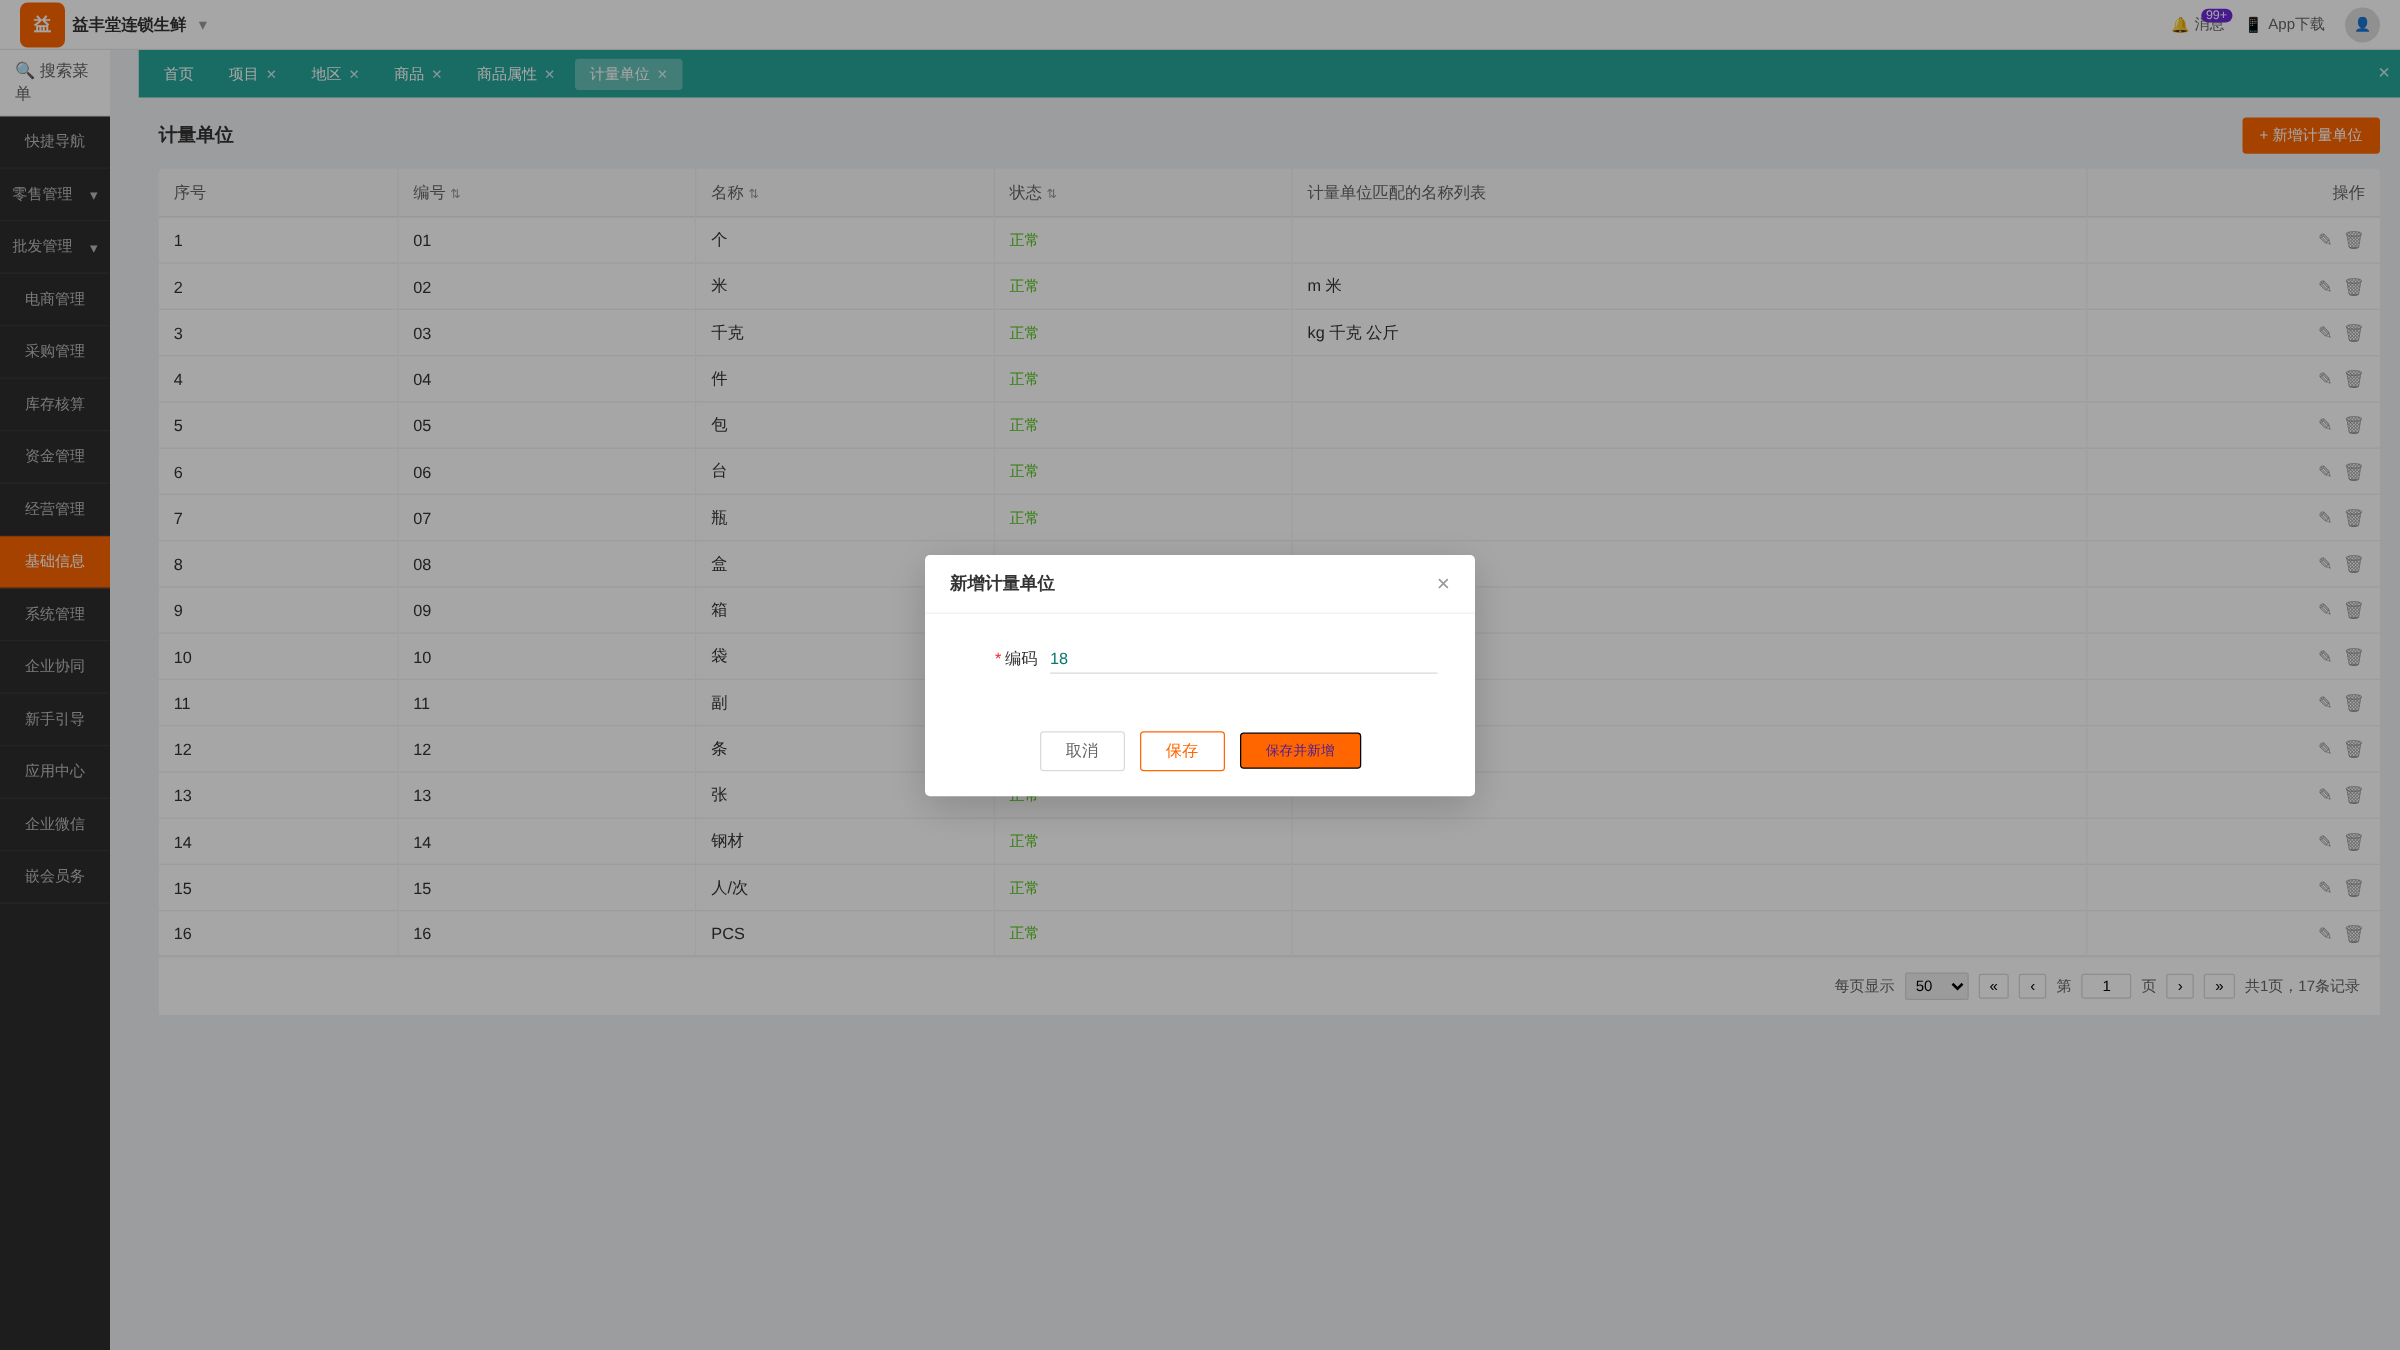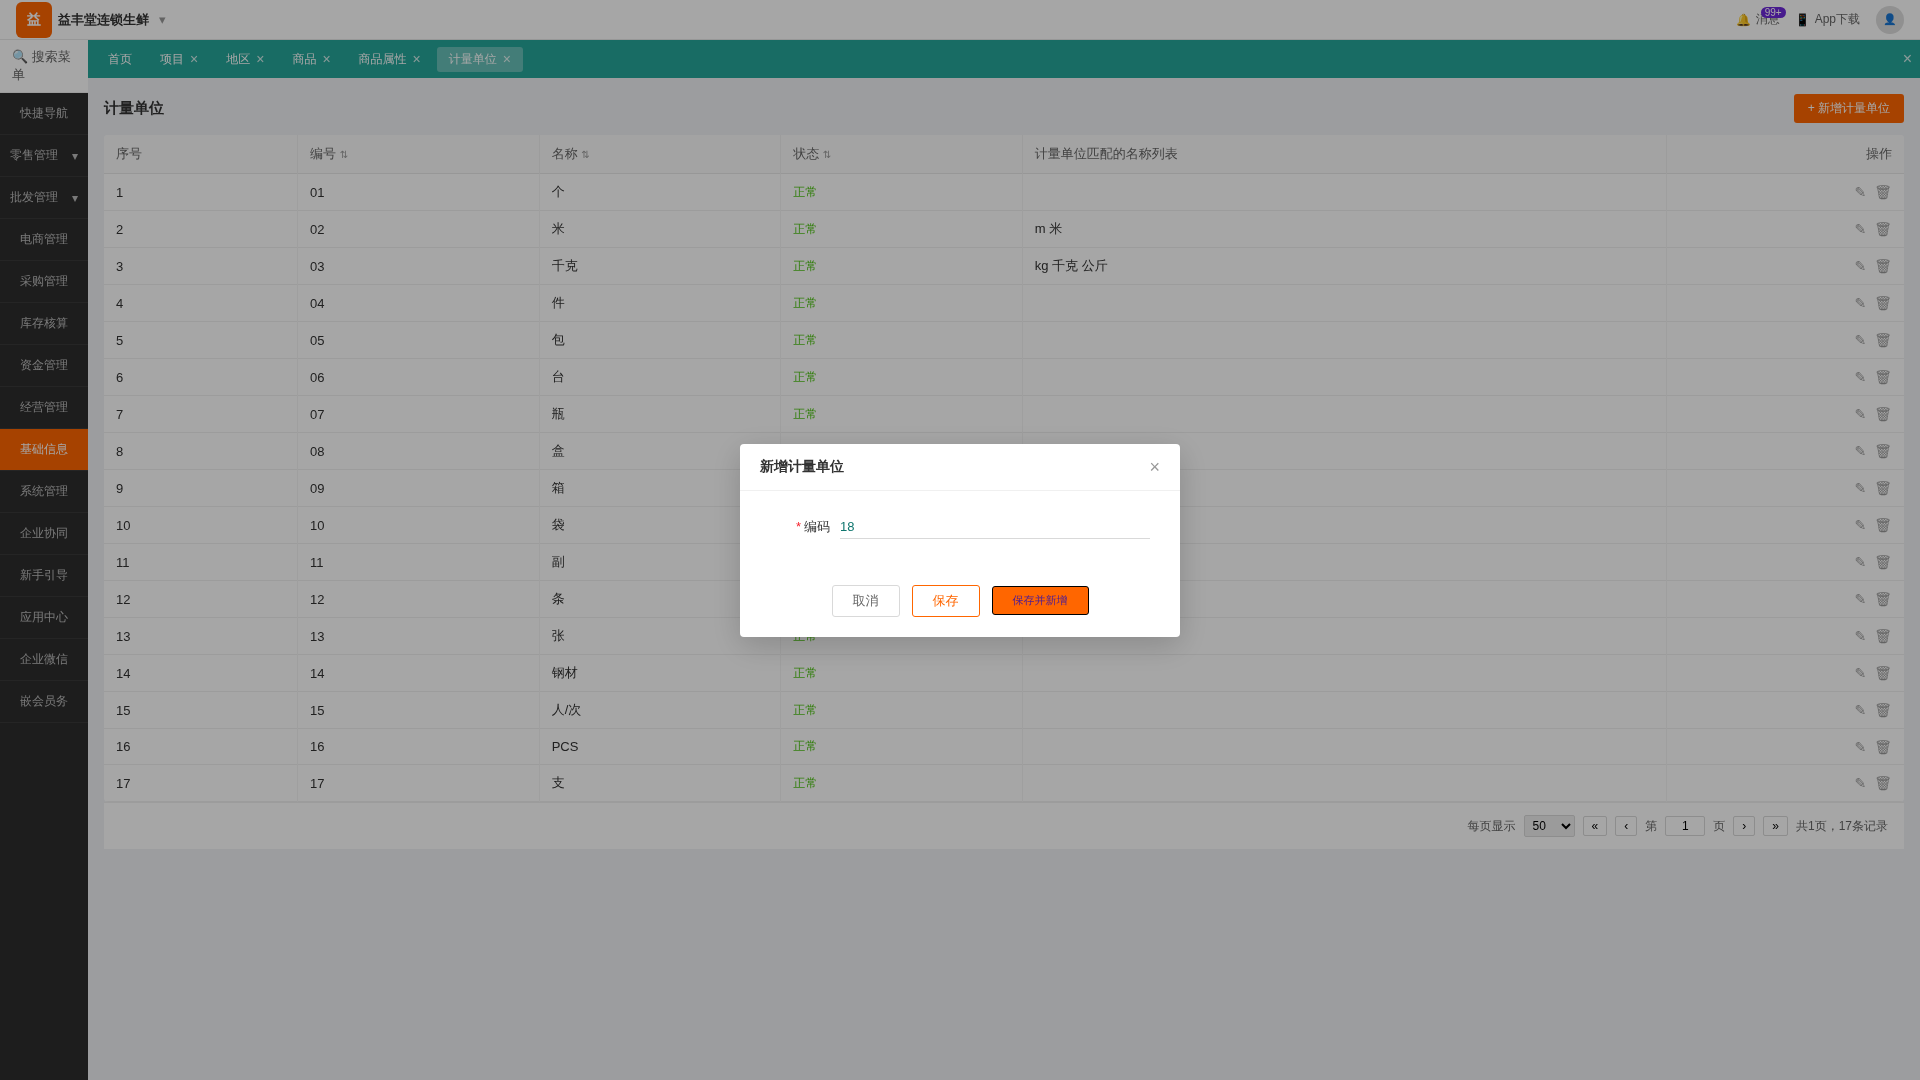--- a/index.html
+++ b/index.html
@@ -44,21 +44,21 @@
       text-align: center;
       color: #bbb;
       cursor: pointer;
       font-size: 12px;
       border-bottom: 1px solid #3a3a3a;
     }
     .sidebar-item.active { background: #f60; color: #fff; }
     .sidebar-item-with-arrow { display: flex; align-items: center; justify-content: space-between; padding: 12px 10px; color: #bbb; cursor: pointer; font-size: 12px; border-bottom: 1px solid #3a3a3a; }
 
     
-    .main-content { margin-left: 88px; flex: 1; display: flex; flex-direction: column; }
+    .main-content { margin-left: 111px; flex: 1; display: flex; flex-direction: column; }
     .tabs-bar {
       background: #26a69a;
       display: flex;
       align-items: center;
       height: 38px;
       padding: 0 8px;
       gap: 4px;
       flex-shrink: 0;
     }
     .tab {
@@ -483,33 +483,20 @@
     <td>PCS</td>
     <td><span class="status-normal">正常</span></td>
     <td></td>
     <td>
       <div class="action-btns">
         <button class="action-btn" title="编辑">✎</button>
         <button class="action-btn" title="删除">🗑</button>
       </div>
     </td>
   </tr>
-              <tr>
-    <td>17</td>
-    <td>17</td>
-    <td>支</td>
-    <td><span class="status-normal">正常</span></td>
-    <td></td>
-    <td>
-      <div class="action-btns">
-        <button class="action-btn" title="编辑">✎</button>
-        <button class="action-btn" title="删除">🗑</button>
-      </div>
-    </td>
-  </tr>
             </tbody>
         </table>
       </div>
 
       <div class="pagination-bar">
         <span>每页显示</span>
         <select class="page-size-select">
           <option>50</option>
           <option>10</option>
           <option>20</option>

